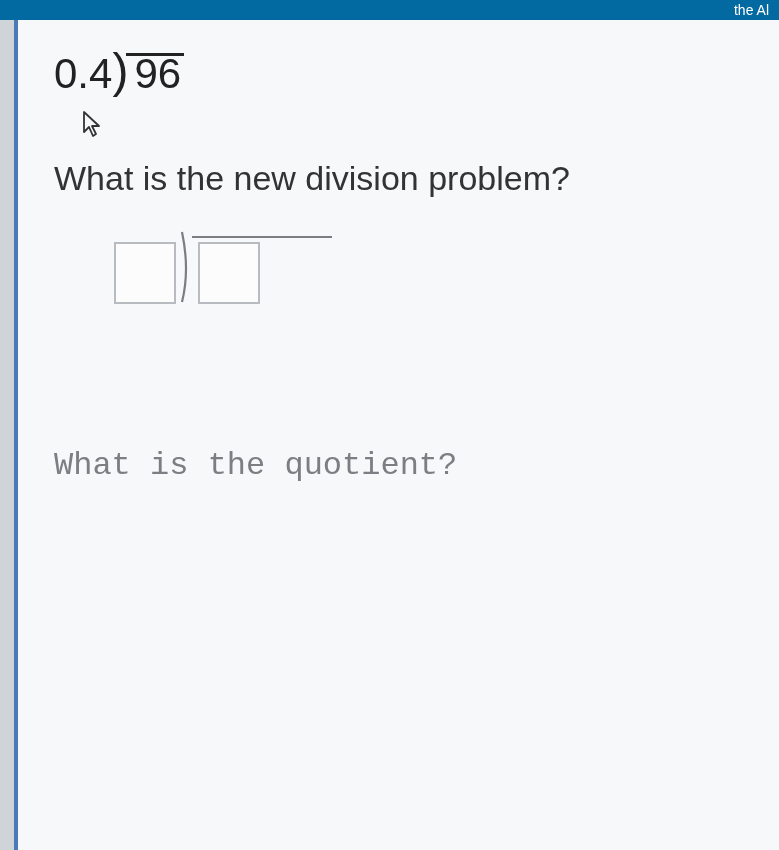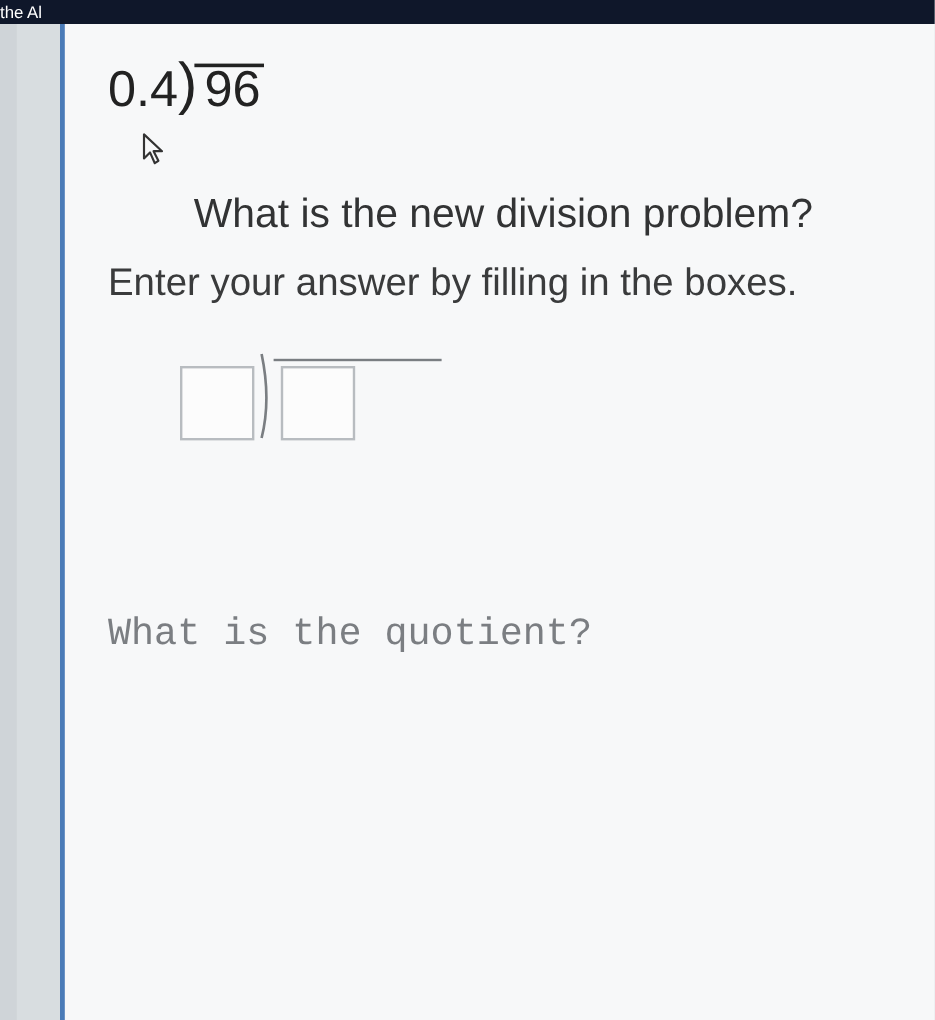--- a/index.html
+++ b/index.html
@@ -5,34 +5,33 @@
     * { margin: 0; padding: 0; box-sizing: border-box; }
     body {
       font-family: -apple-system, BlinkMacSystemFont, 'Segoe UI', sans-serif;
       background: #d8dde0;
       width: 779px;
       height: 850px;
       overflow: hidden;
       position: relative;
     }
     .header-bar {
-      background: #0f172a;
+      background: #0369a1;
       height: 20px;
       width: 100%;
       color: #fff;
       font-size: 14px;
-      text-align: left;
+      text-align: right;
       padding-right: 10px;
       line-height: 20px;
       overflow: hidden;
     }
     .content-wrapper {
       display: flex;
       height: calc(100% - 20px);
-      gap: 36px;
     }
     .left-margin {
       width: 14px;
       background: #cfd4d8;
     }
     .main-panel {
       flex: 1;
       background: #f7f8f9;
       border-left: 4px solid #4a7bb8;
       padding: 30px 30px 30px 36px;
@@ -75,23 +74,22 @@
       margin-left: 28px;
       margin-top: -28px;
       margin-bottom: 18px;
       width: 22px;
       height: 28px;
     }
     .question-text {
       font-size: 34px;
       color: #323334;
       font-weight: 400;
-      margin-bottom: 12px;
+      margin-bottom: 28px;
       line-height: 1.35;
-      text-align: center;
     }
     .instruction-text {
       font-size: 32px;
       color: #3a3b3c;
       font-weight: 400;
       margin-bottom: 36px;
       line-height: 1.35;
     }
     .answer-division {
       display: inline-flex;
@@ -164,21 +162,20 @@
       <span class="dividend">96</span>
     </div>
 
     <div class="cursor-icon">
       <svg width="22" height="28" viewBox="0 0 22 28">
         <path d="M 2 2 L 2 22 L 7 17 L 11 26 L 14 24 L 10 16 L 17 16 Z" fill="none" stroke="#333" stroke-width="1.8" stroke-linejoin="round"></path>
       </svg>
     </div>
 
     <div class="question-text">What is the new division problem?</div>
-    <div class="instruction-text">Enter your answer by filling in the boxes.</div>
 
     <div class="answer-division">
       <input type="text" class="input-box" value="" style="">
       <span class="answer-paren">
         <svg width="20" height="74" viewBox="0 0 20 74">
           <path d="M 4 72 Q 12 40 4 2" fill="none" stroke="#7a7e82" stroke-width="2.2"></path>
         </svg>
       </span>
       <span class="dividend-input-wrap">
         <input type="text" class="input-box" value="" style="">

